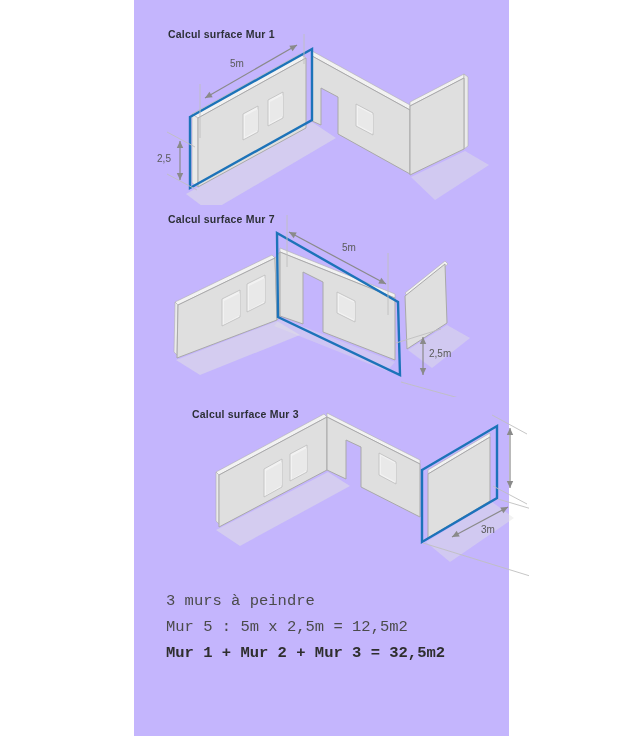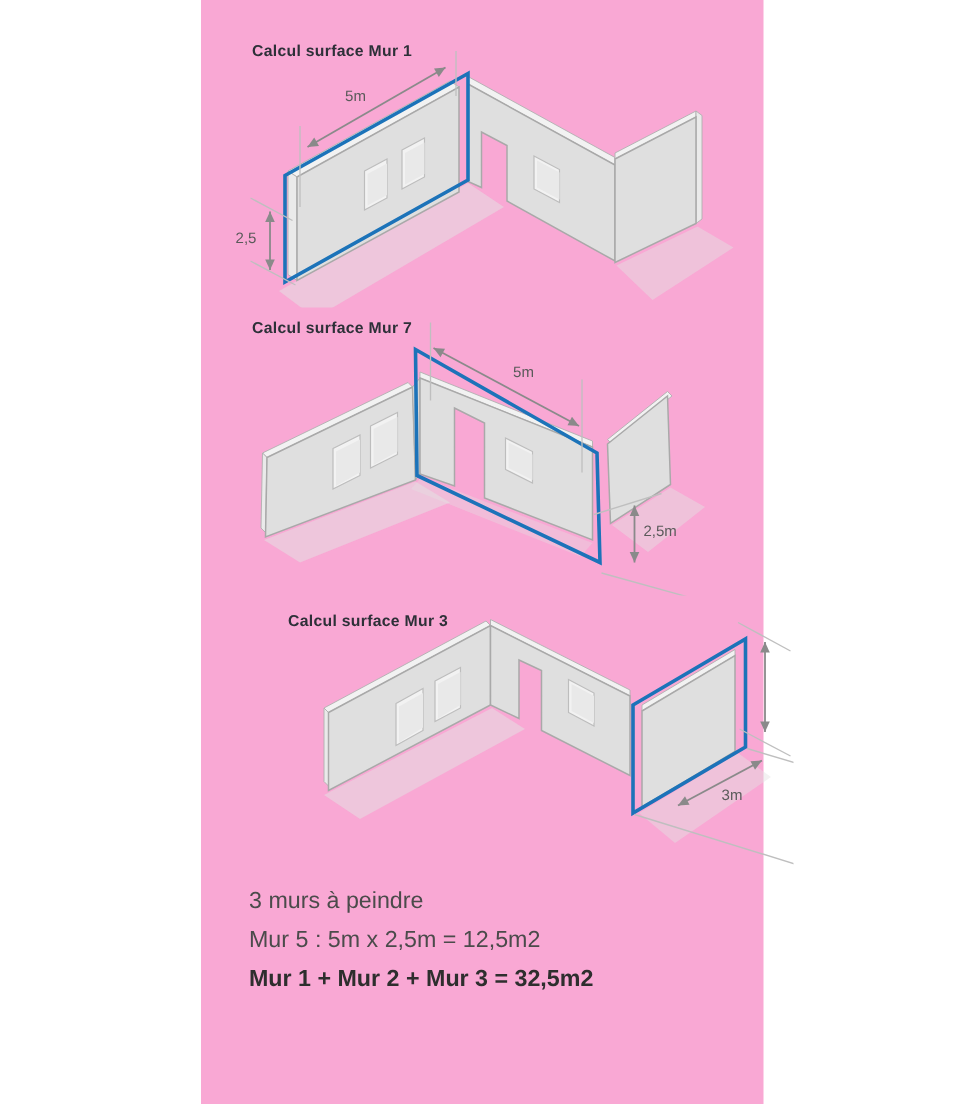--- a/index.html
+++ b/index.html
@@ -2,21 +2,21 @@
 <html><head>
 <meta charset="utf-8">
 <title></title>
 <style>
   html,body{margin:0;padding:0;}
   body{
     width:640px;height:736px;background:#ffffff;position:relative;overflow:hidden;
     font-family:"Liberation Sans", sans-serif;
   }
   .panel{
-    position:absolute;left:134px;top:0;width:375px;height:736px;background:#f9a8d4;
+    position:absolute;left:134px;top:0;width:375px;height:736px;background:#c4b5fd;
   }
   .diagram{position:absolute;left:0;width:371px;}
   .dg-1{top:20px;height:185px;}
   .dg-2{top:205px;height:192px;}
   .dg-3{top:400px;height:195px;margin-left:24px;}
   .dg-title{
     position:absolute;left:34px;top:8px;margin:0;
     font-size:10.5px;font-weight:bold;color:#2d3038;letter-spacing:.2px;
   }
   .dg-svg{position:absolute;left:0;top:0;}
@@ -25,21 +25,21 @@
   .wall-side{fill:#eaeaea;stroke:#b0b0b0;stroke-width:.6;}
   .wall-return{fill:#d6d6d6;stroke:#a9a9a9;stroke-width:.6;}
   .win-outer{fill:#f2f2f2;stroke:#bdbdbd;stroke-width:.8;}
   .win-inner{fill:#e9e9e9;}
   .shadow{fill:#e3e3e3;}
   .hl{fill:none;stroke:#1c73b9;stroke-width:2.4;stroke-linejoin:miter;}
   .ext{stroke:#bfbfbf;stroke-width:.9;}
   line.dim{stroke:#8a8a8a;stroke-width:1.2;}
   .dim-label{fill:#5a5a5a;font-size:10px;font-family:"Liberation Sans",sans-serif;}
   .summary{position:absolute;left:32px;top:588px;width:330px;}
-  .summary p{margin:0;font-size:15.5px;line-height:26px;color:#4b4b4b;}
+  .summary p{margin:0;font-size:15.5px;line-height:26px;color:#4b4b4b;font-family:Liberation Mono, monospace;}
   .summary p.total{font-weight:bold;color:#2e2e2e;}
 </style>
 </head>
 <body>
 
 <div class="panel">
 
   <section class="diagram dg-1">
     <h3 class="dg-title">Calcul surface Mur 1</h3>
     <svg class="dg-svg" width="371" height="185" viewBox="0 0 371 185">

